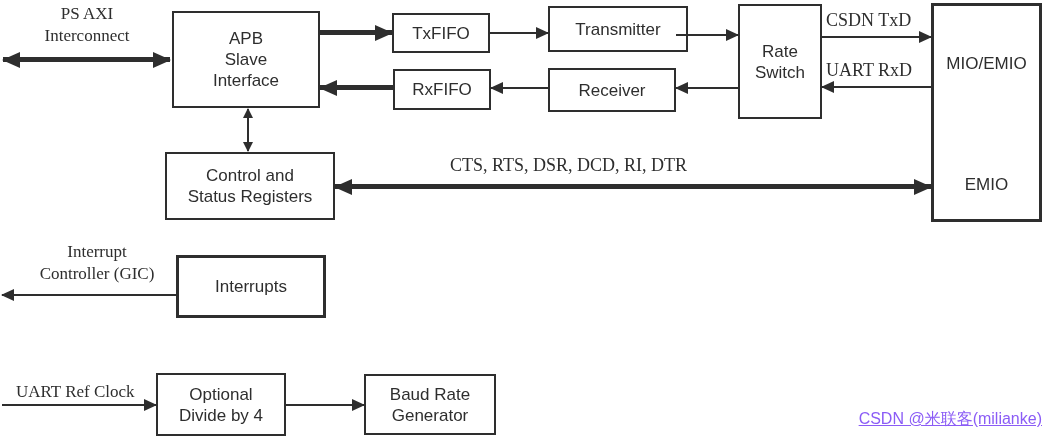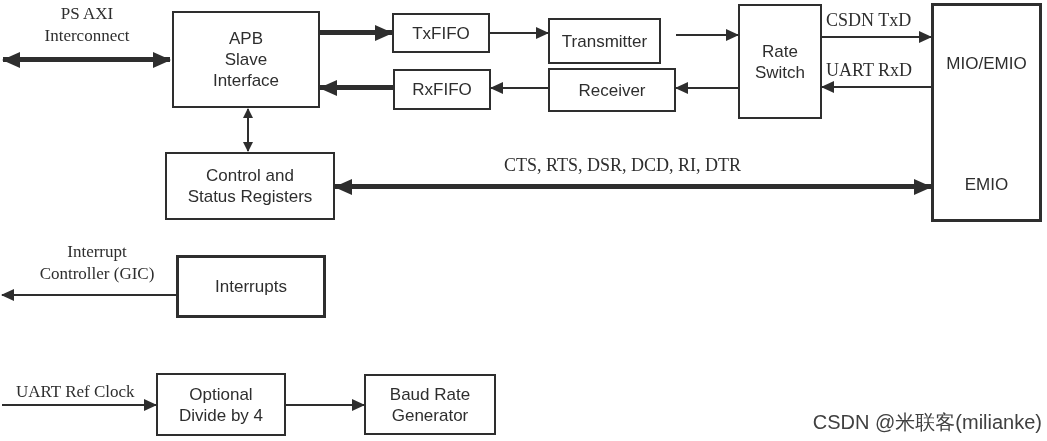--- a/index.html
+++ b/index.html
@@ -10,21 +10,21 @@
   
   .box{
     position:absolute;box-sizing:border-box;background:#ffffff;
     border:2px solid #2e2e2e;display:flex;align-items:center;justify-content:center;
     text-align:center;font-size:17px;line-height:21px;
   }
   .box .lbl{white-space:pre-line;}
   #bx-apb{left:172px;top:11px;width:148px;height:97px;border-width:2.5px;}
   #bx-txfifo{left:392px;top:13px;width:98px;height:40px;}
   #bx-rxfifo{left:393px;top:69px;width:98px;height:41px;}
-  #bx-transmitter{left:548px;top:18px;width:113px;height:46px;}
+  #bx-transmitter{left:548px;top:6px;width:140px;height:46px;}
   #bx-receiver{left:548px;top:68px;width:128px;height:44px;}
   #bx-modeswitch{left:738px;top:4px;width:84px;height:115px;}
   #bx-mio{left:931px;top:3px;width:111px;height:219px;border-width:3px;display:block;}
   #bx-mio .lbl{position:absolute;left:0;width:100%;text-align:center;}
   #lb-mio{top:47px;}
   #lb-emio{top:168px;}
   #bx-ctrl{left:165px;top:152px;width:170px;height:68px;border-width:2.5px;}
   #bx-int{left:176px;top:255px;width:150px;height:63px;border-width:3px;}
   #bx-div{left:156px;top:373px;width:130px;height:63px;border-width:2.5px;}
   #bx-baud{left:364px;top:374px;width:132px;height:61px;border-width:2.5px;}
@@ -59,24 +59,24 @@
   #ar-apb-ctrl{left:247px;top:109px;height:42px;}
   #ar-cts{left:335px;top:184px;width:596px;}
   #ar-int-gic{left:2px;top:294px;width:174px;}
   #ar-clk-div{left:2px;top:404px;width:154px;}
   #ar-div-baud{left:286px;top:404px;width:78px;}
   
   .flabel{position:absolute;font-size:17px;line-height:22px;white-space:pre-line;font-family:Liberation Serif, serif;}
   #lb-psaxi{left:8px;top:3px;width:158px;text-align:center;}
   #lb-txd{left:826px;top:9px;font-size:18px;}
   #lb-rxd{left:826px;top:59px;font-size:18px;}
-  #lb-cts{left:450px;top:154px;width:345px;text-align:center;font-size:18px;}
+  #lb-cts{left:450px;top:154px;width:345px;font-size:18px;}
   #lb-gic{left:8px;top:241px;width:178px;text-align:center;}
   #lb-clk{left:16px;top:381px;font-size:17px;}
-  #lb-wm{position:absolute;right:5px;top:409px;font-size:20px;color:#404040;white-space:nowrap;}
+  #lb-wm{position:absolute;right:5px;top:409px;font-size:16px;color:#8b5cf6;white-space:nowrap;text-decoration:underline;}
 </style>
 </head>
 <body>
 
 <div class="canvas">
 
   <div class="box" id="bx-apb">
     <span class="lbl">APB
 Slave
 Interface</span>

